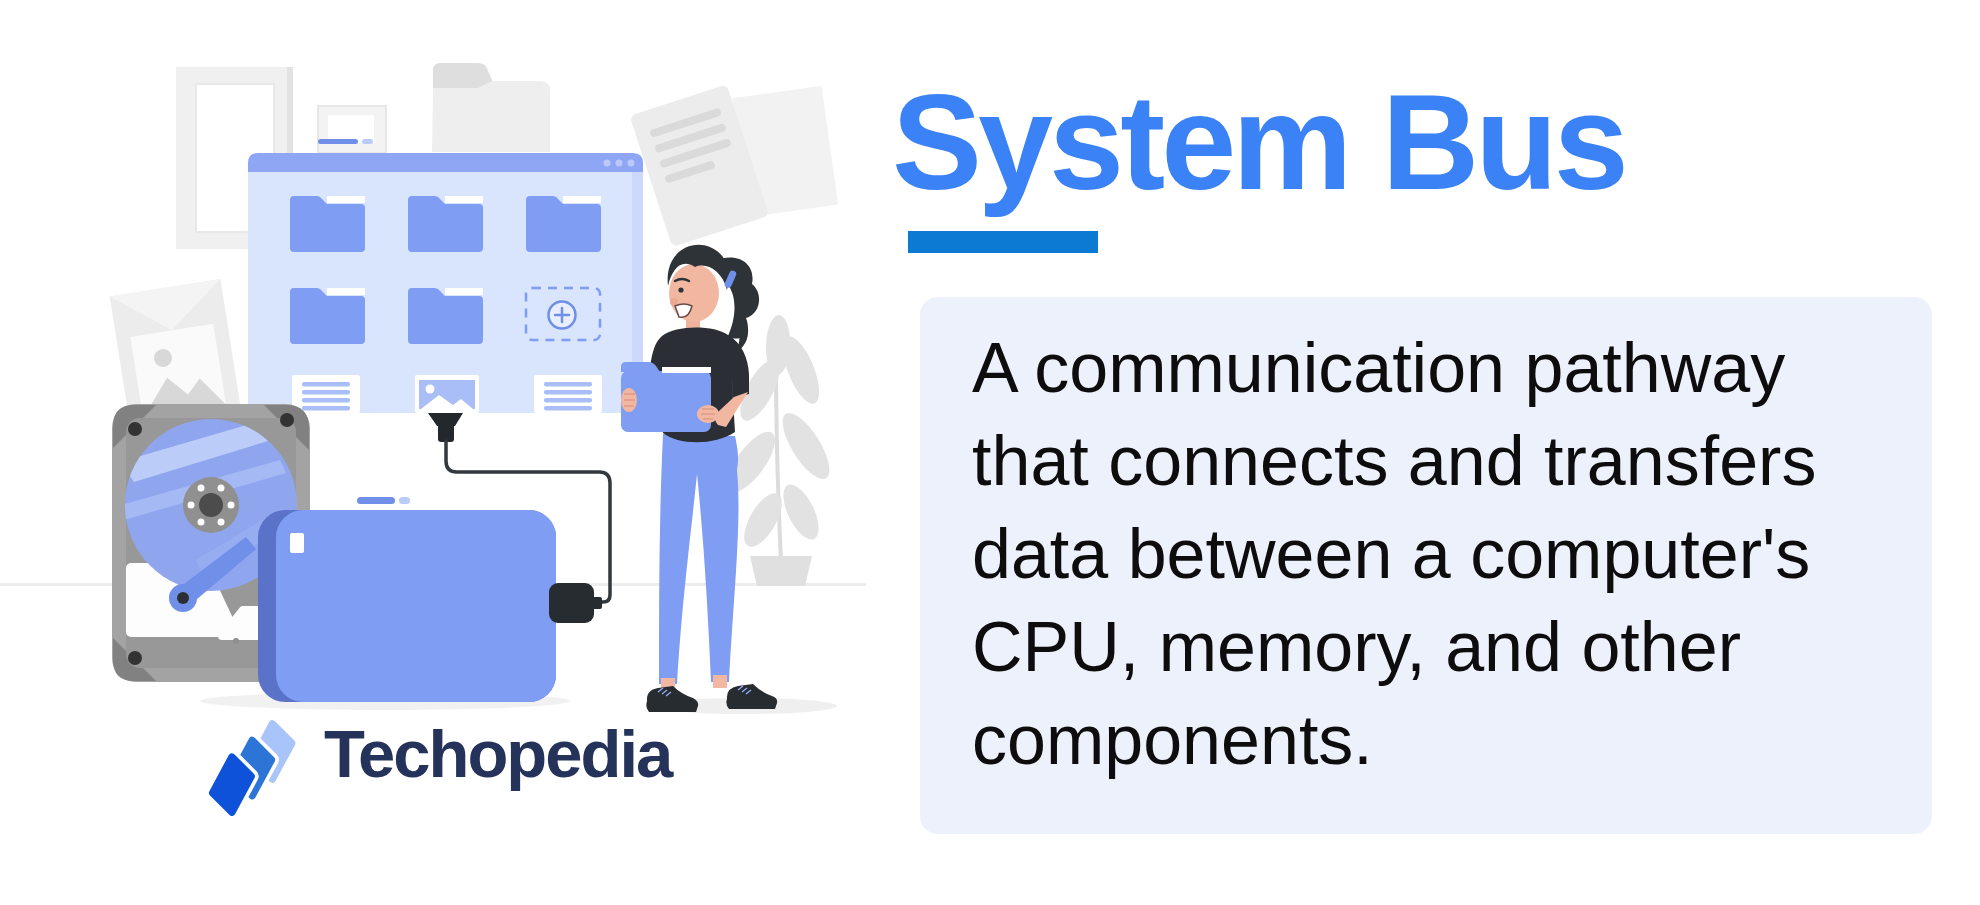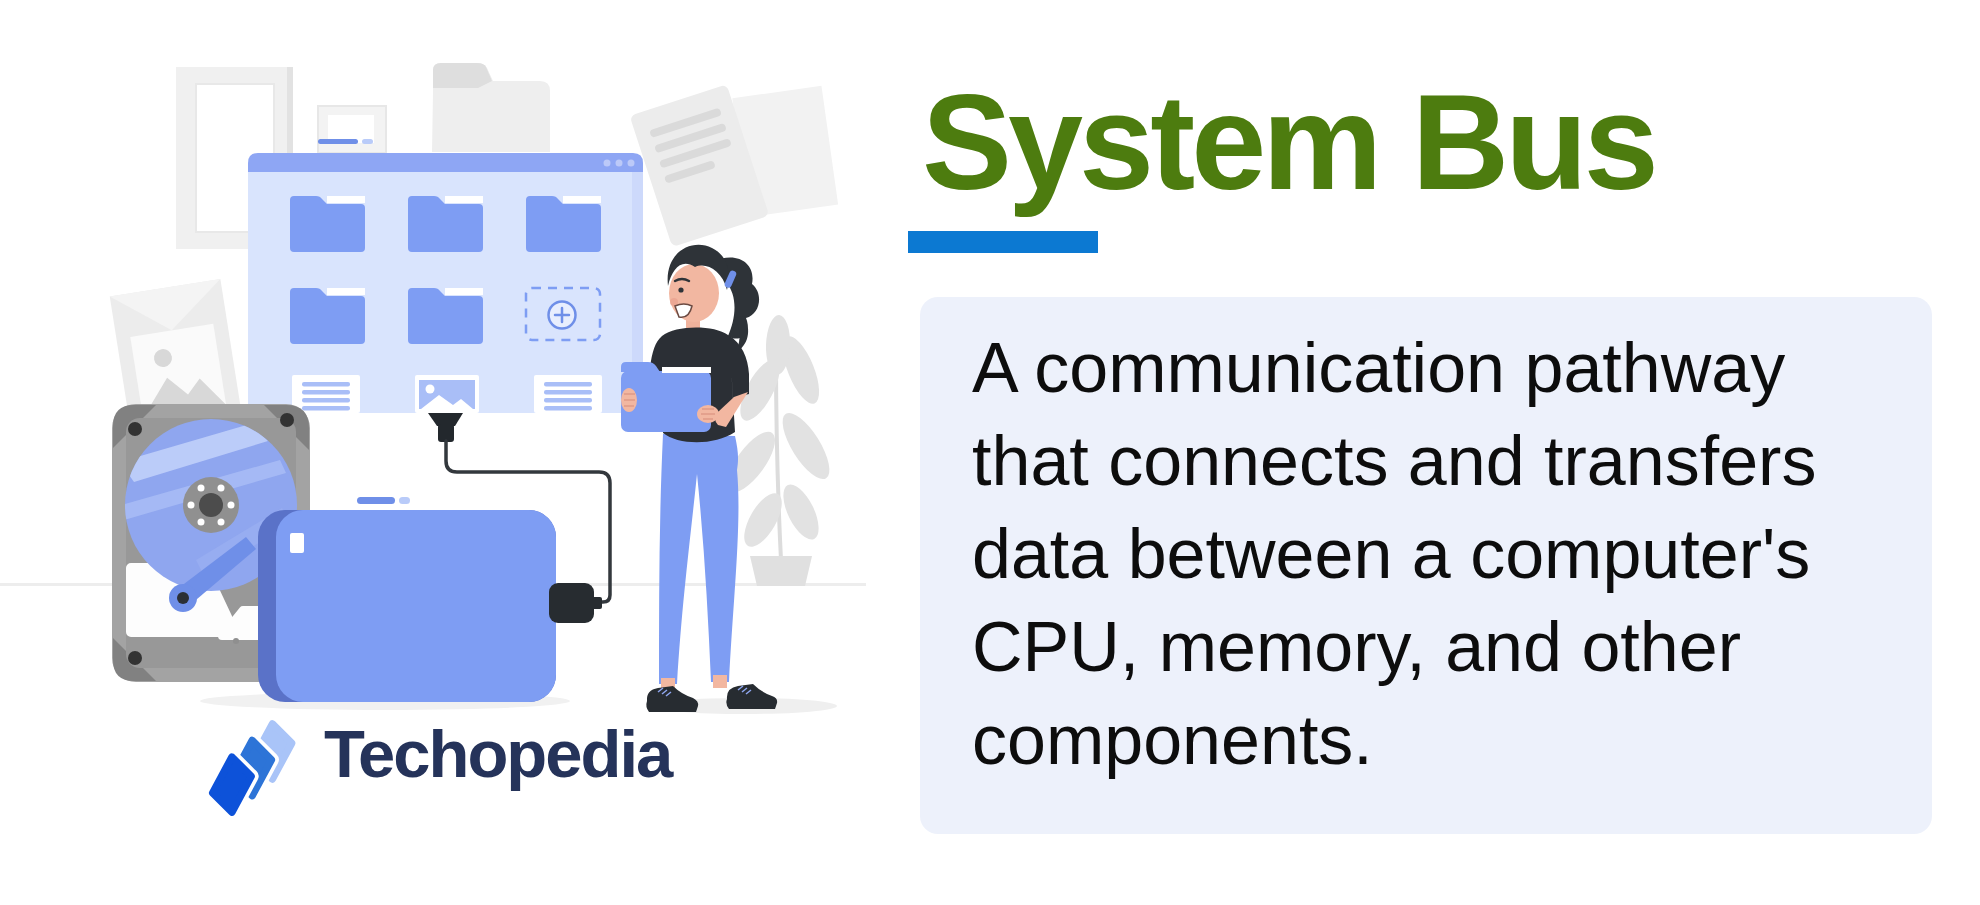--- a/index.html
+++ b/index.html
@@ -6,22 +6,22 @@
   .stage{
     position:relative;width:1980px;height:905px;background:#ffffff;overflow:hidden;
     font-family:"Liberation Sans","DejaVu Sans",sans-serif;
   }
   .illustration{position:absolute;left:0;top:0;}
   
   .brand{position:absolute;left:208px;top:720px;display:flex;align-items:flex-start;gap:24px;}
   .brand-text{font-size:67px;font-weight:bold;color:#25335a;letter-spacing:-2px;line-height:1;}
   
   .page-title{
-    position:absolute;left:922px;top:75px;margin:0;
-    font-size:135px;line-height:1;font-weight:bold;letter-spacing:-4px;color:#4d7c0f;
+    position:absolute;left:892px;top:75px;margin:0;
+    font-size:135px;line-height:1;font-weight:bold;letter-spacing:-4px;color:#3b82f6;
   }
   .accent-bar{position:absolute;left:908px;top:231px;width:190px;height:22px;background:#0c79d2;}
   .definition-card{
     position:absolute;left:920px;top:297px;width:1012px;height:537px;
     background:#edf1fb;border-radius:18px;box-sizing:border-box;
   }
   .definition-card p{
     margin:0;padding:25px 30px 0 52px;
     font-size:70px;line-height:93px;color:#0d0d0d;white-space:pre;
   }

